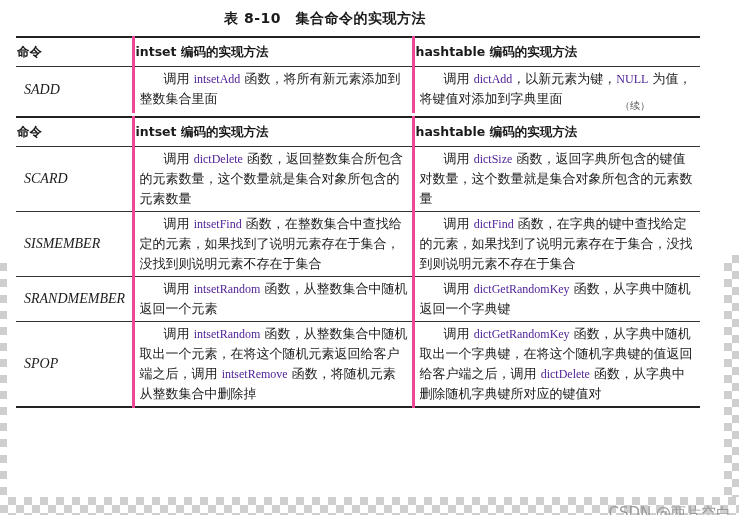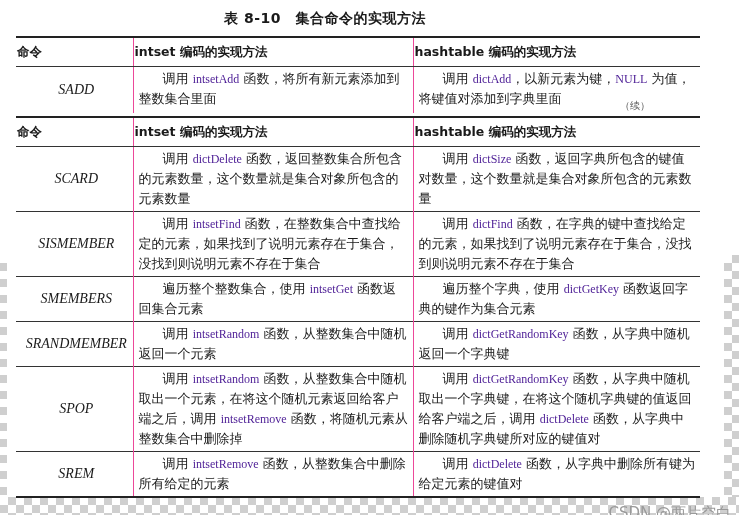--- a/index.html
+++ b/index.html
@@ -33,25 +33,25 @@
   table.t col.c3 { width: 287px; }
   table.t th {
     font-family: "DejaVu Sans", "Liberation Sans", sans-serif;
     font-weight: bold; font-size: 12.5px; height: 26px; text-align: left;
     border-bottom: 1px solid #333;
   }
   table.t td {
     vertical-align: middle; padding: 2px 4px 2px 5px; line-height: 20px;
     border-top: 1px solid #333;
   }
-  table.t th + th, table.t td + td { border-left: 1px solid #ec4899; }
+  table.t th + th, table.t td + td { border-left: 3px solid #ec4899; }
   table.t thead tr { border-top: 2px solid #222; }
   table.t td.cmd {
     font-style: italic; font-family: "Liberation Serif", "DejaVu Serif", serif;
-    font-size: 14px; padding-left: 8px; text-align: center;
+    font-size: 14px; padding-left: 8px;
   }
   .ind { display: inline-block; width: 24px; }
   code {
     font-family: Liberation Serif, serif; font-size: 12px;
     color: #4c1d95;
   }
   #t1 { top: 36px; }
   #t1 .clip { height: 42px; overflow: hidden; }
   #t2 { top: 116px; border-bottom: 2px solid #222; }
   .cont {
@@ -129,36 +129,26 @@
     <tr style="height:63px">
       <td class="cmd">SCARD</td>
       <td><span class="ind"></span><span>调用 </span><code>dictDelete</code><span> 函数，返回整数集合所包含的元素数量，这个数量就是集合对象所包含的元素数量</span></td>
       <td><span class="ind"></span><span>调用 </span><code>dictSize</code><span> 函数，返回字典所包含的键值对数量，这个数量就是集合对象所包含的元素数量</span></td>
     </tr>
     <tr style="height:64px">
       <td class="cmd">SISMEMBER</td>
       <td><span class="ind"></span><span>调用 </span><code>intsetFind</code><span> 函数，在整数集合中查找给定的元素，如果找到了说明元素存在于集合，没找到则说明元素不存在于集合</span></td>
       <td><span class="ind"></span><span>调用 </span><code>dictFind</code><span> 函数，在字典的键中查找给定的元素，如果找到了说明元素存在于集合，没找到则说明元素不存在于集合</span></td>
     </tr>
-    <tr style="height:44px">
-      <td class="cmd">SMEMBERS</td>
-      <td><span class="ind"></span><span>遍历整个整数集合，使用 </span><code>intsetGet</code><span> 函数返回集合元素</span></td>
-      <td><span class="ind"></span><span>遍历整个字典，使用 </span><code>dictGetKey</code><span> 函数返回字典的键作为集合元素</span></td>
-    </tr>
     <tr style="height:43px">
       <td class="cmd">SRANDMEMBER</td>
       <td><span class="ind"></span><span>调用 </span><code>intsetRandom</code><span> 函数，从整数集合中随机返回一个元素</span></td>
       <td><span class="ind"></span><span>调用 </span><code>dictGetRandomKey</code><span> 函数，从字典中随机返回一个字典键</span></td>
     </tr>
     <tr style="height:83px">
       <td class="cmd">SPOP</td>
       <td><span class="ind"></span><span>调用 </span><code>intsetRandom</code><span> 函数，从整数集合中随机取出一个元素，在将这个随机元素返回给客户端之后，调用 </span><code>intsetRemove</code><span> 函数，将随机元素从整数集合中删除掉</span></td>
       <td><span class="ind"></span><span>调用 </span><code>dictGetRandomKey</code><span> 函数，从字典中随机取出一个字典键，在将这个随机字典键的值返回给客户端之后，调用 </span><code>dictDelete</code><span> 函数，从字典中删除随机字典键所对应的键值对</span></td>
     </tr>
-    <tr style="height:42px">
-      <td class="cmd">SREM</td>
-      <td><span class="ind"></span><span>调用 </span><code>intsetRemove</code><span> 函数，从整数集合中删除所有给定的元素</span></td>
-      <td><span class="ind"></span><span>调用 </span><code>dictDelete</code><span> 函数，从字典中删除所有键为给定元素的键值对</span></td>
-    </tr>
   </tbody>
 </table>
 
 <div class="wm">CSDN @两片空白</div>
 
 </body></html>

